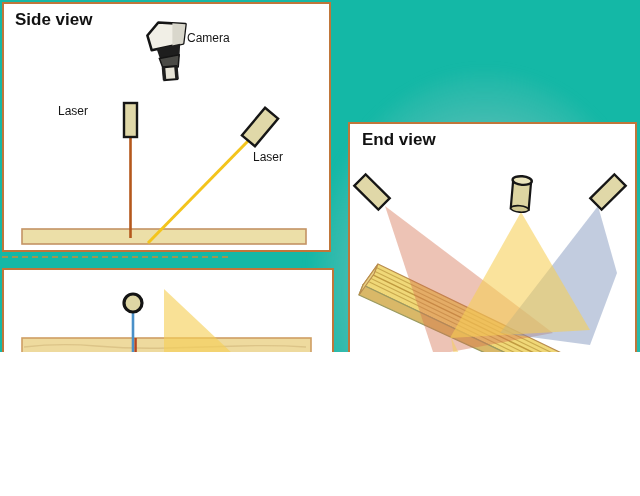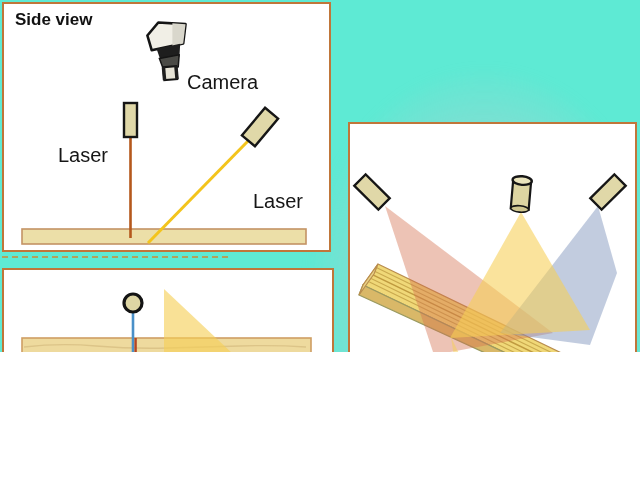--- a/index.html
+++ b/index.html
@@ -1,31 +1,31 @@
 <!DOCTYPE html>
 <html><head>
 <meta charset="utf-8">
 <style>
   html,body{margin:0;padding:0;background:#ffffff;}
   .stage{position:relative;width:640px;height:352px;overflow:hidden;
-         font-family:"Liberation Sans",sans-serif;background:#5eead4;text-decoration:underline;}
+         font-family:"Liberation Sans",sans-serif;background:#14b8a6;text-decoration:underline;}
   .blob{position:absolute;border-radius:50%;z-index:0;pointer-events:none;}
   .blob-a{left:312px;top:72px;width:345px;height:438px;
           background:radial-gradient(ellipse at center,rgba(176,179,186,0.55) 0%,rgba(198,200,207,0.35) 48%,rgba(255,255,255,0) 74%);
           filter:blur(7px);}
   .blob-b{left:290px;top:420px;width:330px;height:110px;
           background:radial-gradient(ellipse at center,rgba(190,192,198,0.38) 0%,rgba(255,255,255,0) 70%);
           filter:blur(9px);}
   .panel{position:absolute;background:#ffffff;border:2px solid #c0763a;box-sizing:border-box;z-index:1;}
   .panel-side{left:2px;top:2px;width:329px;height:250px;}
   .panel-top{left:2px;top:268px;width:332px;height:227px;}
   .panel-end{left:348px;top:122px;width:289px;height:281px;}
   .panel svg{position:absolute;left:0;top:0;width:100%;height:100%;}
   .title{position:absolute;z-index:2;font-size:17px;font-weight:700;color:#111;white-space:nowrap;}
-  .label{position:absolute;z-index:2;font-size:20px;font-weight:400;color:#161616;white-space:nowrap;margin-top:40px;}
+  .label{position:absolute;z-index:2;font-size:12px;font-weight:400;color:#161616;white-space:nowrap;}
   .t-side{left:15px;top:10px;}
   .t-top{left:16px;top:276px;}
   .t-end{left:362px;top:130px;}
   .l-camera{left:187px;top:31px;}
   .l-laser-v{left:58px;top:104px;}
   .l-laser-a{left:253px;top:150px;}
   .dashes{position:absolute;left:2px;top:256px;width:226px;height:0;
           border-top:2px dashed #cf8a35;opacity:.75;z-index:1;}
 </style>
 </head>
@@ -127,17 +127,18 @@
         <ellipse cx="521" cy="209" rx="9" ry="3.2" fill="#cfc68f" stroke="#141414" stroke-width="1.6"></ellipse>
         <ellipse cx="521" cy="180.5" rx="9.6" ry="4.3" fill="#eae4bc" stroke="#161616" stroke-width="2.4"></ellipse>
       </g>
       <g transform="translate(608,192) rotate(-45)">
         <rect x="-17" y="-8" width="34" height="16" fill="#e0d8a8" stroke="#161616" stroke-width="2.4"></rect>
       </g>
     </svg>
   </div>
 
   <div class="title t-side">Side view</div>
+  <div class="title t-end">End view</div>
   <div class="label l-camera">Camera</div>
   <div class="label l-laser-v">Laser</div>
   <div class="label l-laser-a">Laser</div>
 
 </div>
 
 </body></html>

